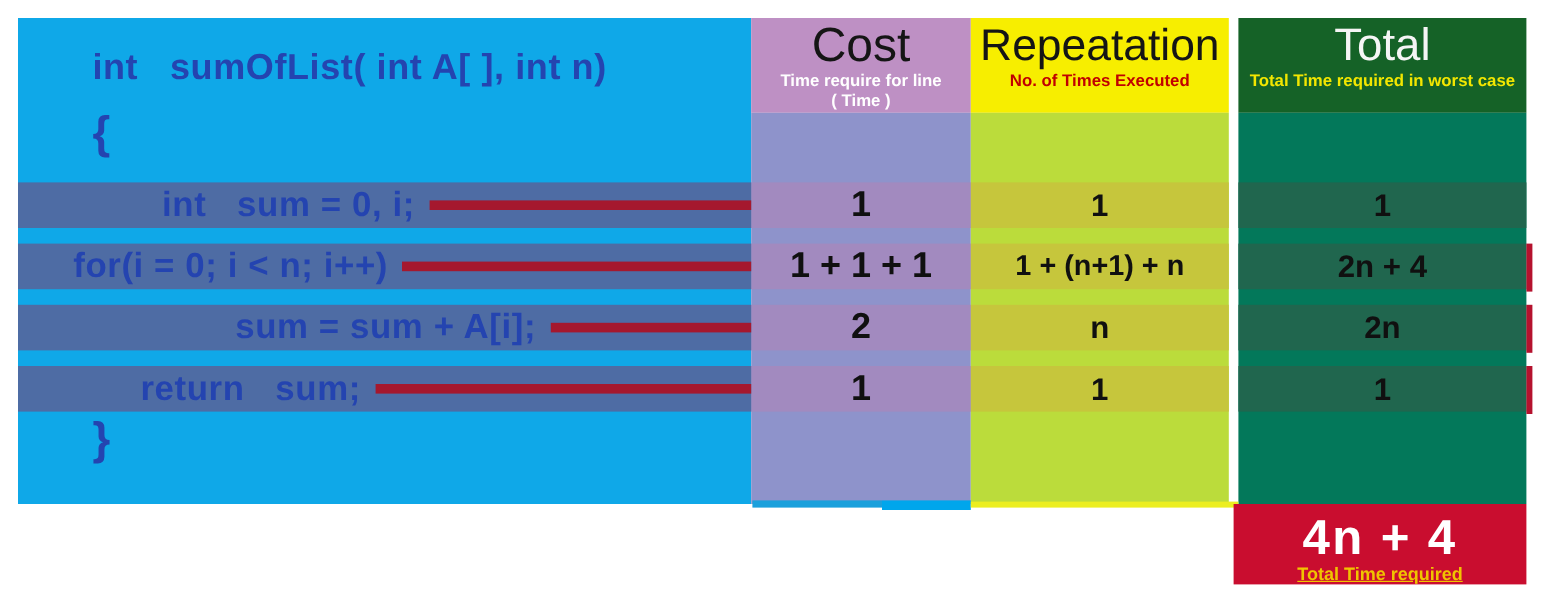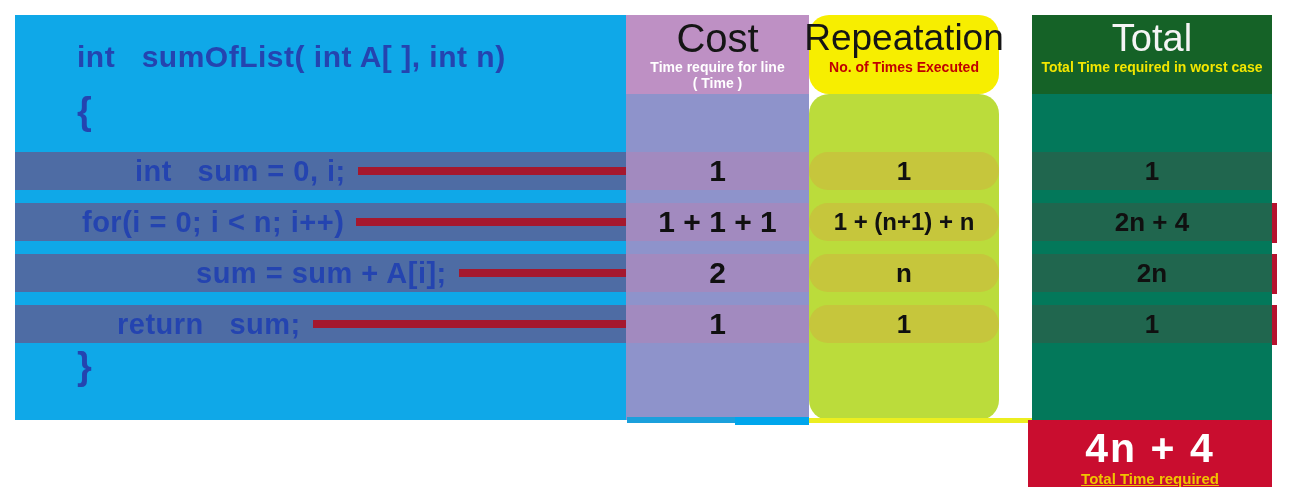--- a/index.html
+++ b/index.html
@@ -16,29 +16,29 @@
   .code-line.close { left:77px; top:345px; font-size:38px; }
 
   .code-band {
     position:absolute; left:15px; width:611px; height:38px; background:#4E6CA4;
     display:flex; align-items:center; box-sizing:border-box;
   }
   .code-band .code-text { color:#2444B0; font-size:29px; font-weight:600; white-space:pre; letter-spacing:0.5px; }
   .red-line { flex:1 1 auto; height:8px; background:#A5182E; margin-left:12px; }
 
   .pl-a { padding-left:120px; }
-  .pl-b { padding-left:67px; }
+  .pl-b { padding-left:46px; }
   .pl-c { padding-left:181px; }
   .pl-d { padding-left:102px; }
 
   .r1 { top:152px; } .r2 { top:203px; } .r3 { top:254px; } .r4 { top:305px; }
 
   
   .c-cost  { left:626px;  width:183px; }
-  .c-rep   { left:809px;  width:190px;border-radius:20px; }
+  .c-rep   { left:809px;  width:215px; }
   .c-total { left:1032px; width:240px; }
 
   .col-header {
     position:absolute; top:15px; height:79px; box-sizing:border-box;
     display:flex; flex-direction:column; align-items:center; text-align:center; padding-top:2px;
   }
   .col-header.cost  { background:#BE90C4; }
   .col-header.rep   { background:#F7EE00; }
   .col-header.total { background:#156227; }
 

